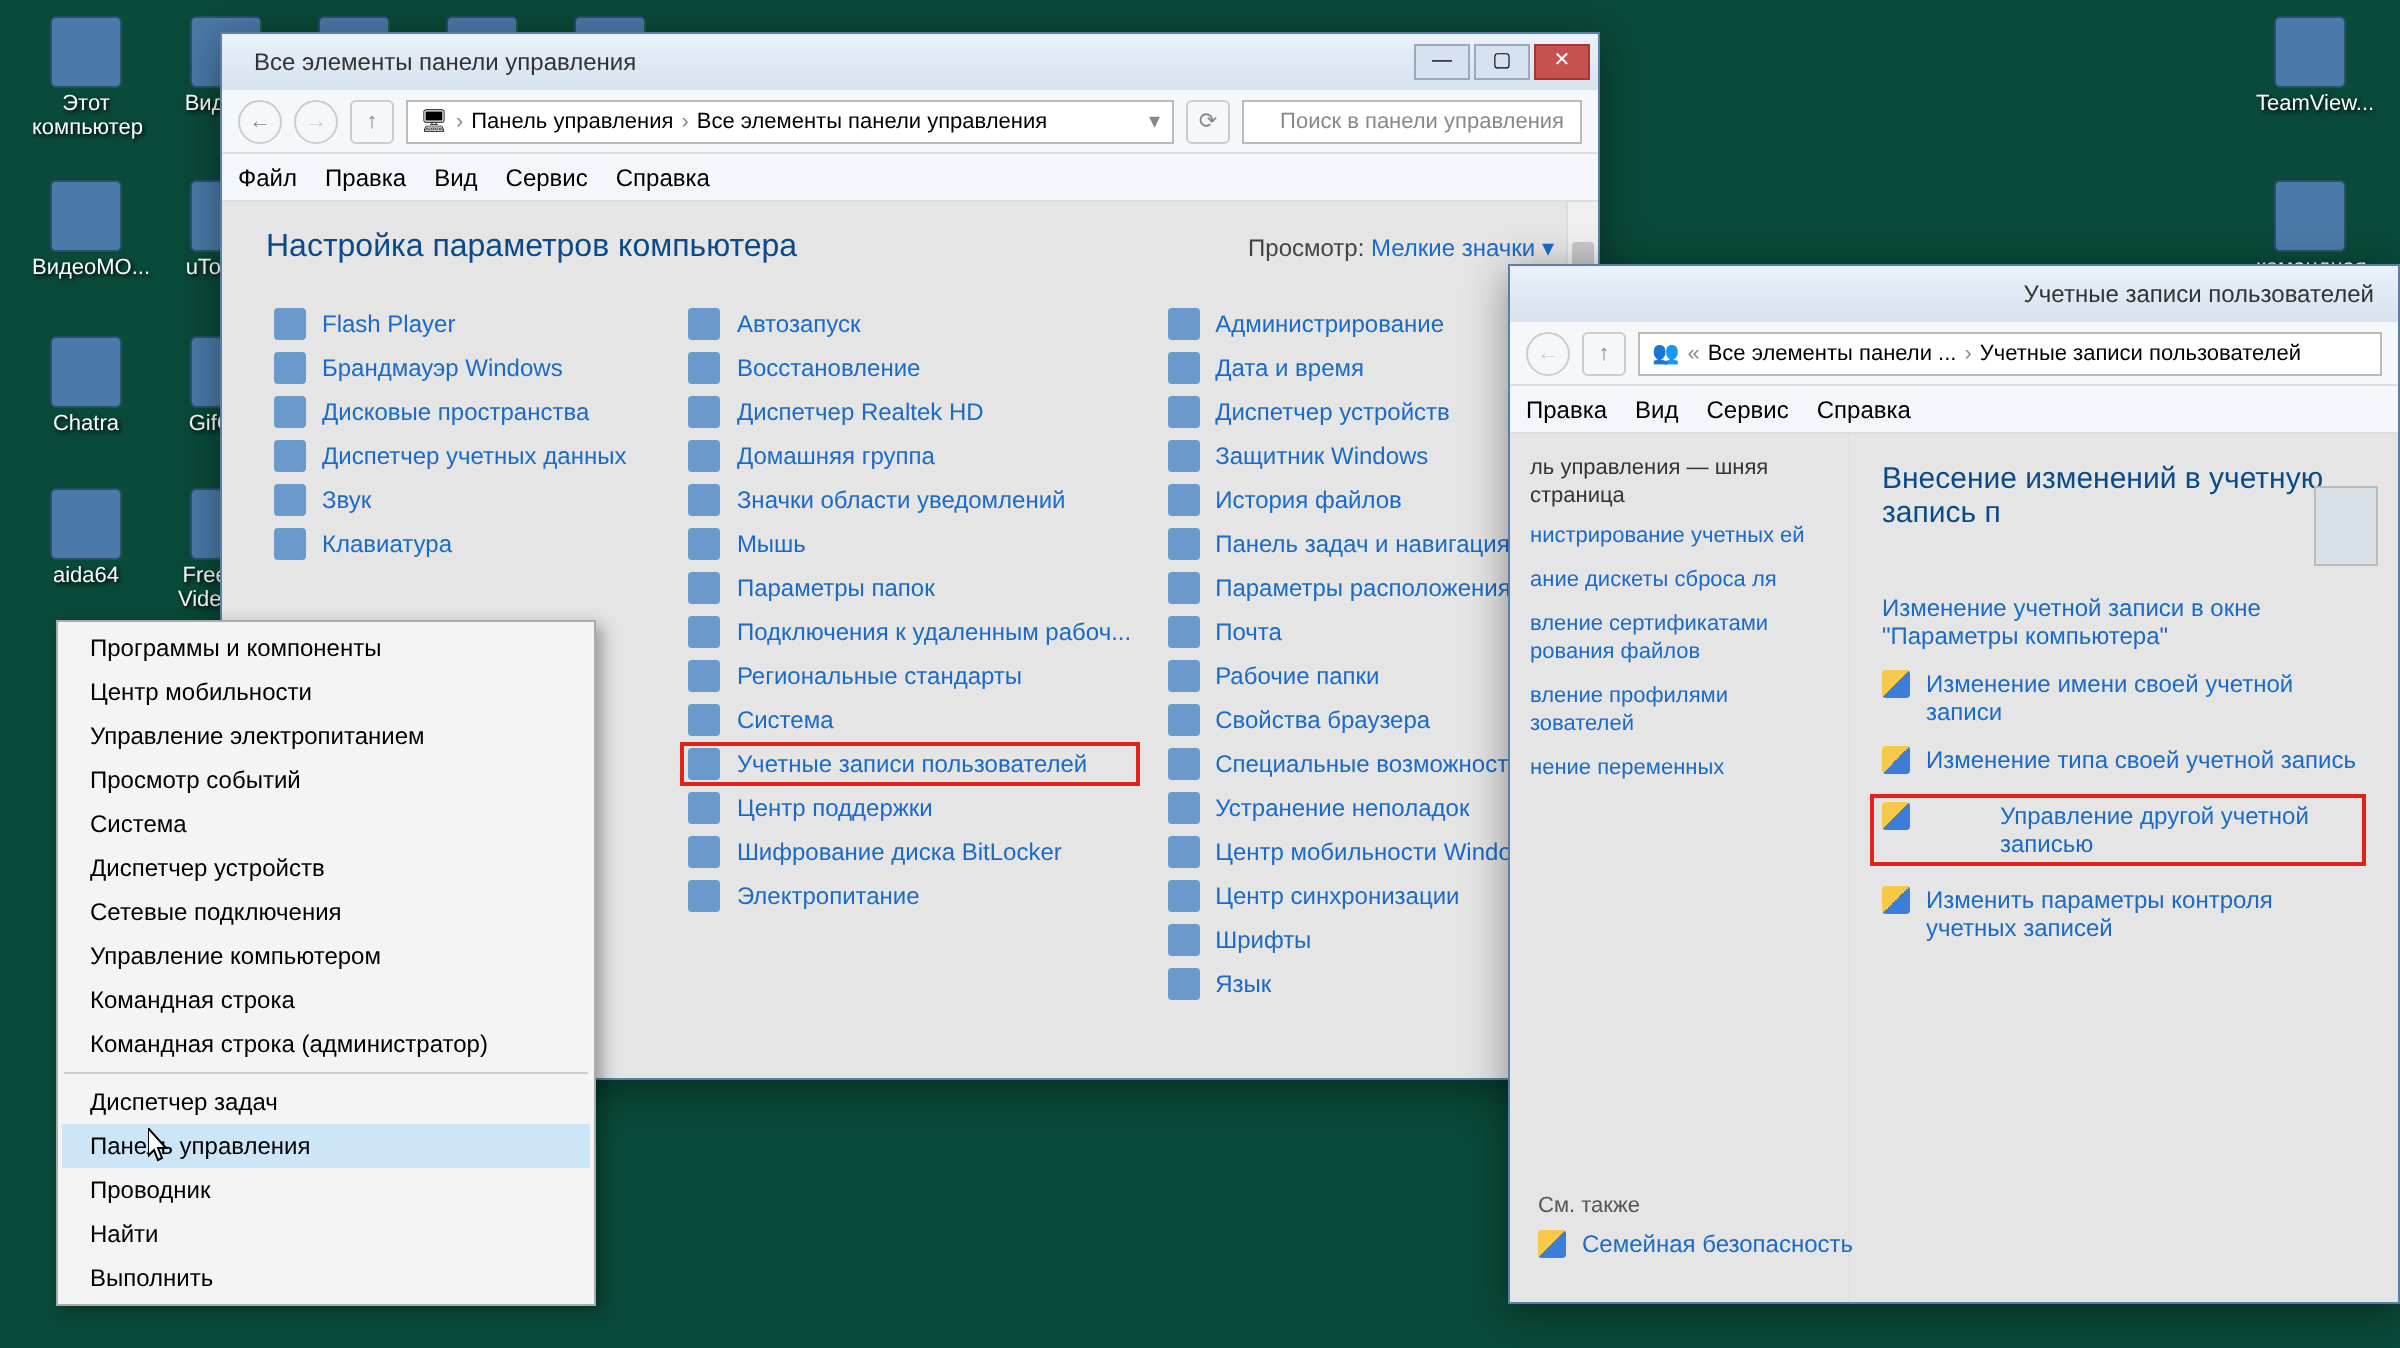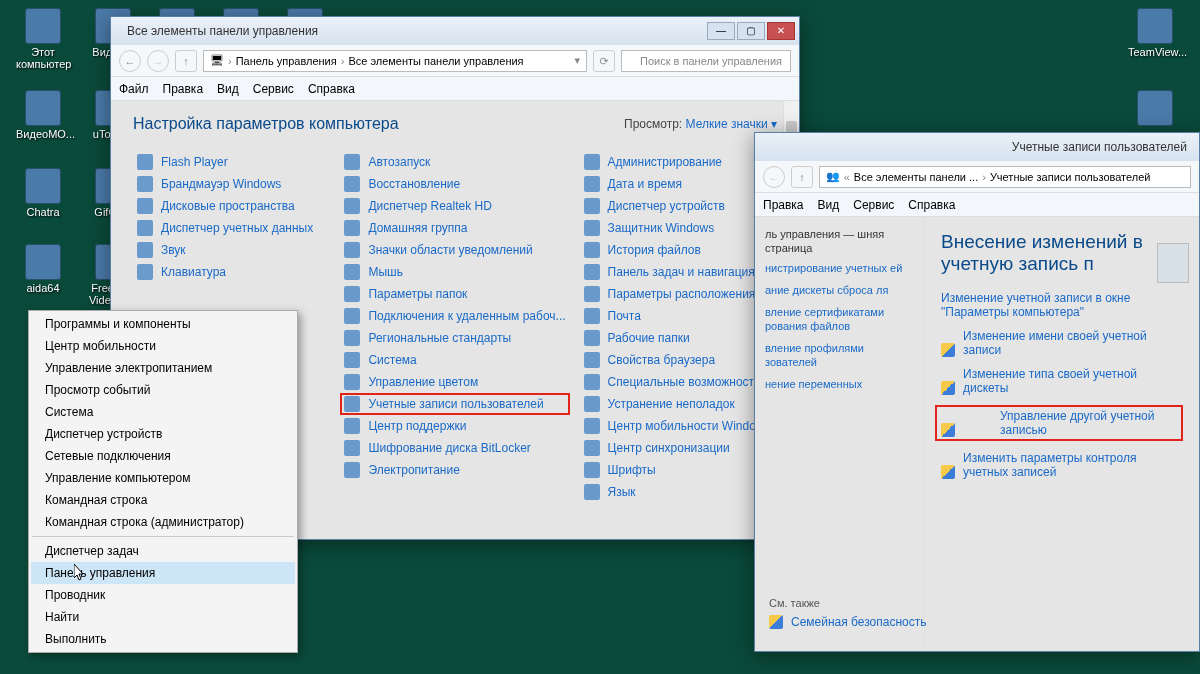--- a/index.html
+++ b/index.html
@@ -39,22 +39,22 @@
 
 .scrollbar { position: absolute; right: 0; top: 0; bottom: 0; width: 16px; background: #f0f0f0; border-left: 1px solid #ddd; }
 .scrollbar .thumb { position: absolute; left: 2px; right: 2px; top: 20px; height: 160px; background: #c8c8c8; border-radius: 2px; }
 
 
 .ua-body { display: flex; height: calc(100% - 84px); }
 .ua-side { width: 170px; border-right: 1px solid #e0e0e0; padding: 10px 10px; font-size: 11px; color: #1a6ac8; }
 .ua-side .hd { color: #333; margin-bottom: 6px; }
 .ua-side div { margin-bottom: 8px; line-height: 14px; cursor: pointer; }
 .ua-main { flex: 1; padding: 14px 16px; }
-.ua-main h1 { color: #0a4a8a; font-size: 19px; font-weight: normal; margin-bottom: 16px; }
-.ua-link { display: flex; align-items: flex-end; gap: 8px; font-size: 12px; color: #1a6ac8; margin-bottom: 10px; cursor: pointer; }
+.ua-main h1 { color: #0a4a8a; font-size: 15px; font-weight: normal; margin-bottom: 32px; }
+.ua-link { display: flex; align-items: flex-start; gap: 8px; font-size: 12px; color: #1a6ac8; margin-bottom: 10px; cursor: pointer; }
 .ua-link .shield { width: 14px; height: 14px; background: linear-gradient(135deg,#f7c948 50%,#3b7dd8 50%); border-radius: 2px; flex-shrink: 0; }
 .ua-link.hl { border: 2px solid #e2231a; padding: 2px 4px; margin-left: -6px; gap: 45px; }
 .ua-foot { position: absolute; bottom: 12px; left: 14px; font-size: 11px; }
 .ua-foot .lbl { color: #555; margin-bottom: 6px; }
 
 
 .ctx { position: absolute; background: #f4f4f4; border: 1px solid #aaa; box-shadow: 3px 3px 8px rgba(0,0,0,.35); font-size: 12px; padding: 2px; }
 .ctx .mi { padding: 4px 28px 4px 14px; cursor: pointer; white-space: nowrap; position: relative; }
 .ctx .mi:hover, .ctx .mi.sel { background: #cde6f7; }
 .ctx .sep { height: 1px; background: #ccc; margin: 3px 1px; }
@@ -218,24 +218,20 @@
             <span class="ic"></span>
             <span>Подключения к удаленным рабоч...</span>
           </div>
           <div class="cp-item">
             <span class="ic"></span>
             <span>Региональные стандарты</span>
           </div>
           <div class="cp-item">
             <span class="ic"></span>
             <span>Система</span>
-          </div>
-          <div class="cp-item">
-            <span class="ic"></span>
-            <span>Управление цветом</span>
           </div>
           <div class="cp-item hl">
             <span class="ic"></span>
             <span>Учетные записи пользователей</span>
           </div>
           <div class="cp-item">
             <span class="ic"></span>
             <span>Центр поддержки</span>
           </div>
           <div class="cp-item">
@@ -355,21 +351,21 @@
       <div id="ua-links">
           <div class="ua-link">
             <span>Изменение учетной записи в окне "Параметры компьютера"</span>
           </div>
           <div class="ua-link">
             <span class="shield"></span>
             <span>Изменение имени своей учетной записи</span>
           </div>
           <div class="ua-link">
             <span class="shield"></span>
-            <span>Изменение типа своей учетной дискеты</span>
+            <span>Изменение типа своей учетной запись</span>
           </div>
           <div class="ua-link hl">
             <span class="shield"></span>
             <span>Управление другой учетной записью</span>
           </div>
           <div class="ua-link">
             <span class="shield"></span>
             <span>Изменить параметры контроля учетных записей</span>
           </div>
         </div>

